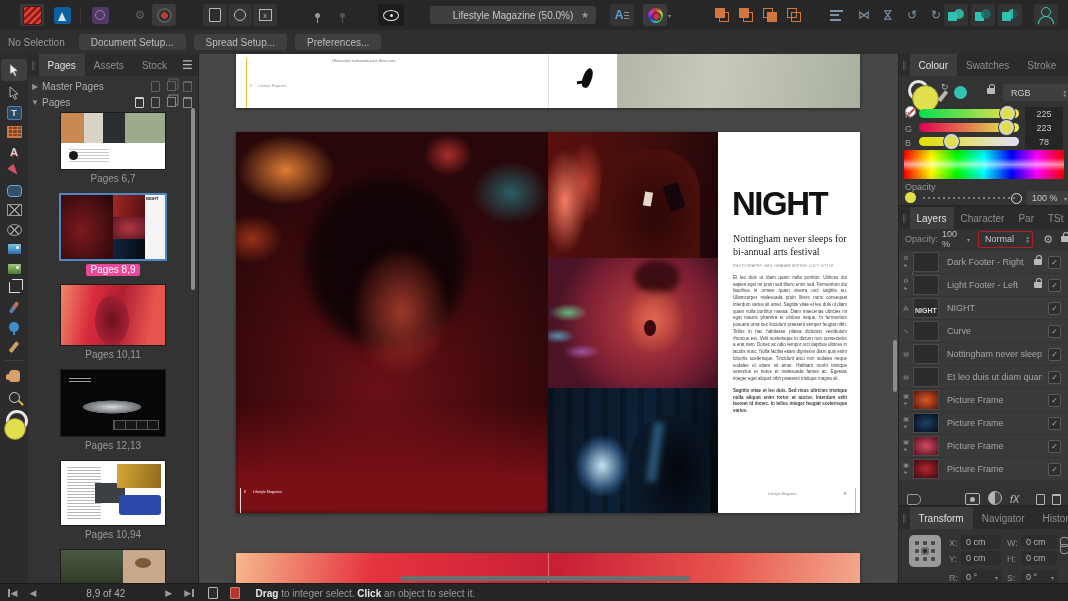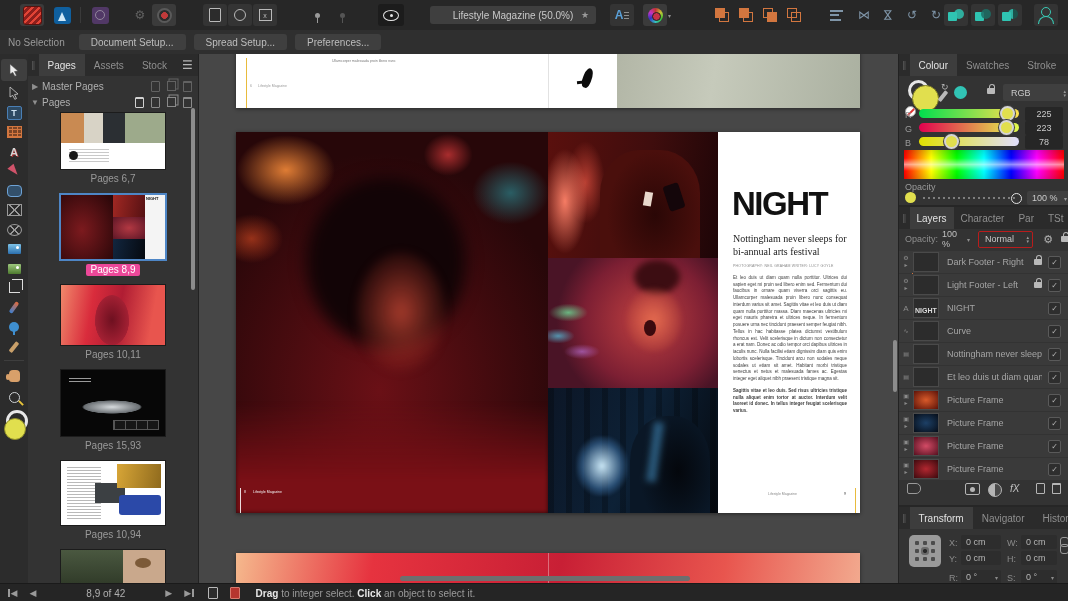--- a/index.html
+++ b/index.html
@@ -472,21 +472,21 @@
       <div class="th th1011" style="margin-top:8px">
         <div class="sil"></div>
       </div>
       <div class="plabel">Pages 10,11</div>
 
       <div class="th th1213" style="margin-top:8px">
         <div class="tl"></div>
         <div class="car"></div>
         <div class="boxes"></div>
       </div>
-      <div class="plabel">Pages 15,93</div>
+      <div class="plabel">Pages 12,13</div>
 
       <div class="th th1415" style="margin-top:8px">
         <div class="txt"></div>
         <div class="dk"></div>
         <div class="yl"></div>
         <div class="sofa"></div>
       </div>
       <div class="plabel">Pages 10,94</div>
 
       <div class="th th1617" style="margin-top:8px">
@@ -740,21 +740,21 @@
       <div class="lrow" style="top:251px">
         <span class="lgut">
             <span>▣</span>
             <span>▸</span>
           </span>
         <span class="lthumb pf4"></span>
         <span class="lname">Picture Frame</span>
         <span class="lcheck">✓</span>
       </div>
 
-      <div class="abs" style="top:276px;left:0;width:170px;height:22px;background:#333;display:flex;align-items:flex-start">
+      <div class="abs" style="top:276px;left:0;width:170px;height:22px;background:#333;display:flex;align-items:flex-end">
         <span style="width:12px;height:9px;border:1.5px solid #9a9a9a;border-radius:2px 5px 5px 2px;margin-left:8px"></span>
         <span style="margin-left:44px;width:13px;height:10px;border:1.5px solid #b5b5b5;border-radius:2px;display:flex;align-items:center;justify-content:center">
             <i style="width:5px;height:5px;border-radius:50%;background:#b5b5b5"></i>
           </span>
         <span style="margin-left:8px;width:12px;height:12px;border-radius:50%;background:linear-gradient(90deg,#b5b5b5 50%,#4a4a4a 50%);border:1px solid #b5b5b5"></span>
         <span style="margin-left:8px;font-size:10px;font-style:italic;color:#c0c0c0">fX</span>
         <span class="mdoc" style="margin-left:auto;border-color:#b5b5b5"></span>
         <span class="mtrash" style="margin-right:8px;border-color:#b5b5b5;border-top-color:#b5b5b5"></span>
       </div>
     </div>

